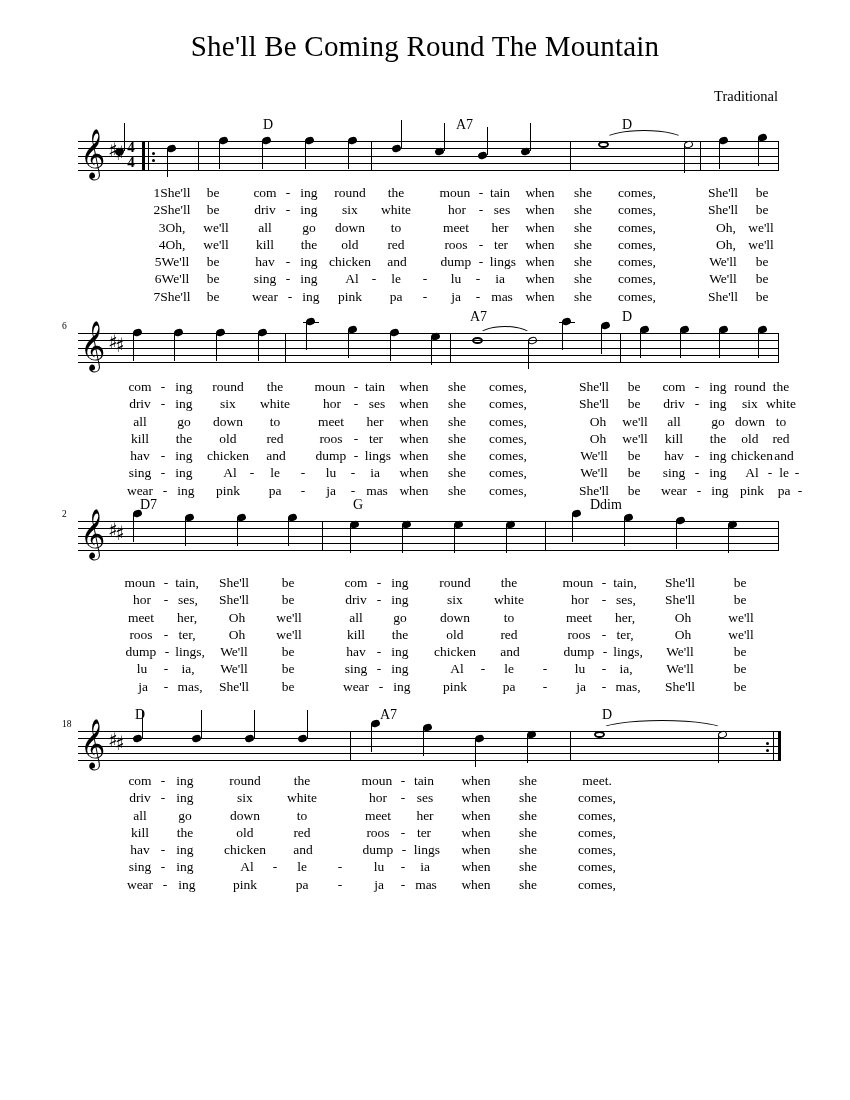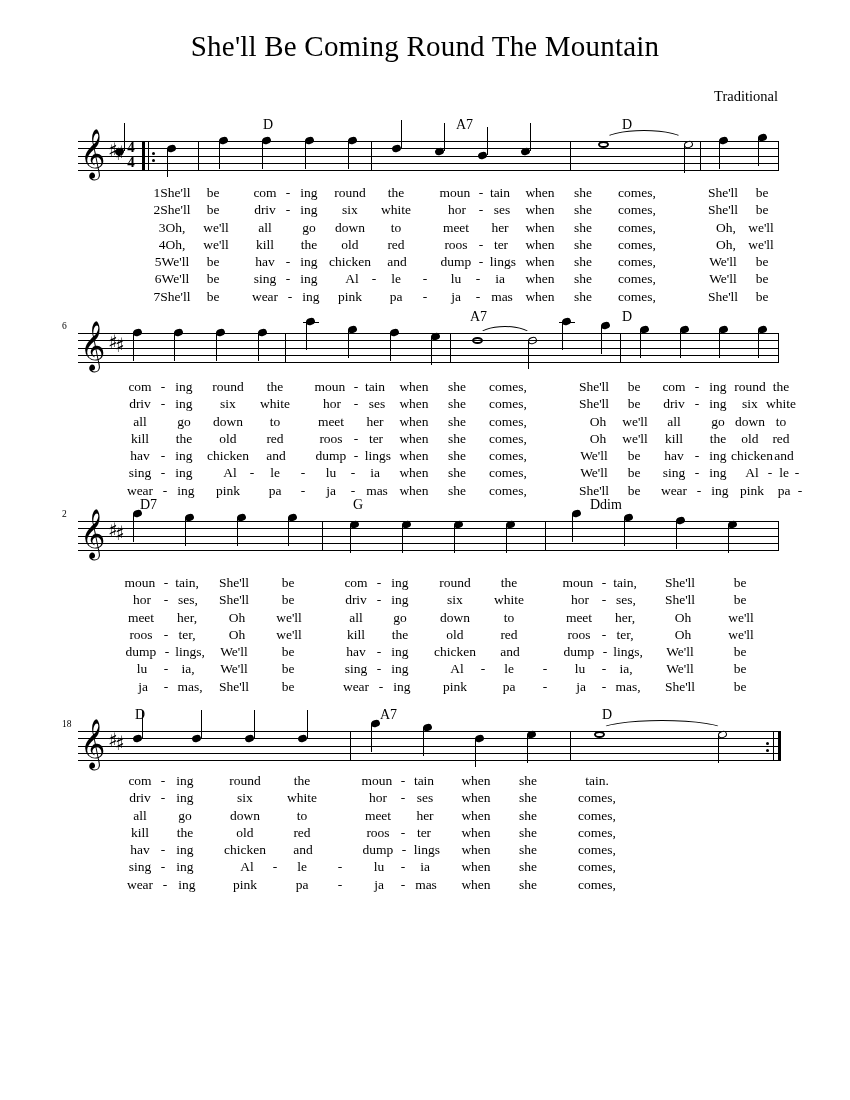--- a/index.html
+++ b/index.html
@@ -889,21 +889,21 @@
         <span class="lyr" style="left: 140px;">com</span>
         <span class="hyph" style="left: 163px;">-</span>
         <span class="lyr" style="left: 185px;">ing</span>
         <span class="lyr" style="left: 245px;">round</span>
         <span class="lyr" style="left: 302px;">the</span>
         <span class="lyr" style="left: 377px;">moun</span>
         <span class="hyph" style="left: 403px;">-</span>
         <span class="lyr" style="left: 424px;">tain</span>
         <span class="lyr" style="left: 476px;">when</span>
         <span class="lyr" style="left: 528px;">she</span>
-        <span class="lyr" style="left: 597px;">tain.</span>
+        <span class="lyr" style="left: 597px;">meet.</span>
       </div>
       <div class="lyric-row">
         <span class="lyr" style="left: 140px;">driv</span>
         <span class="hyph" style="left: 163px;">-</span>
         <span class="lyr" style="left: 185px;">ing</span>
         <span class="lyr" style="left: 245px;">six</span>
         <span class="lyr" style="left: 302px;">white</span>
         <span class="lyr" style="left: 378px;">hor</span>
         <span class="hyph" style="left: 403px;">-</span>
         <span class="lyr" style="left: 425px;">ses</span>

